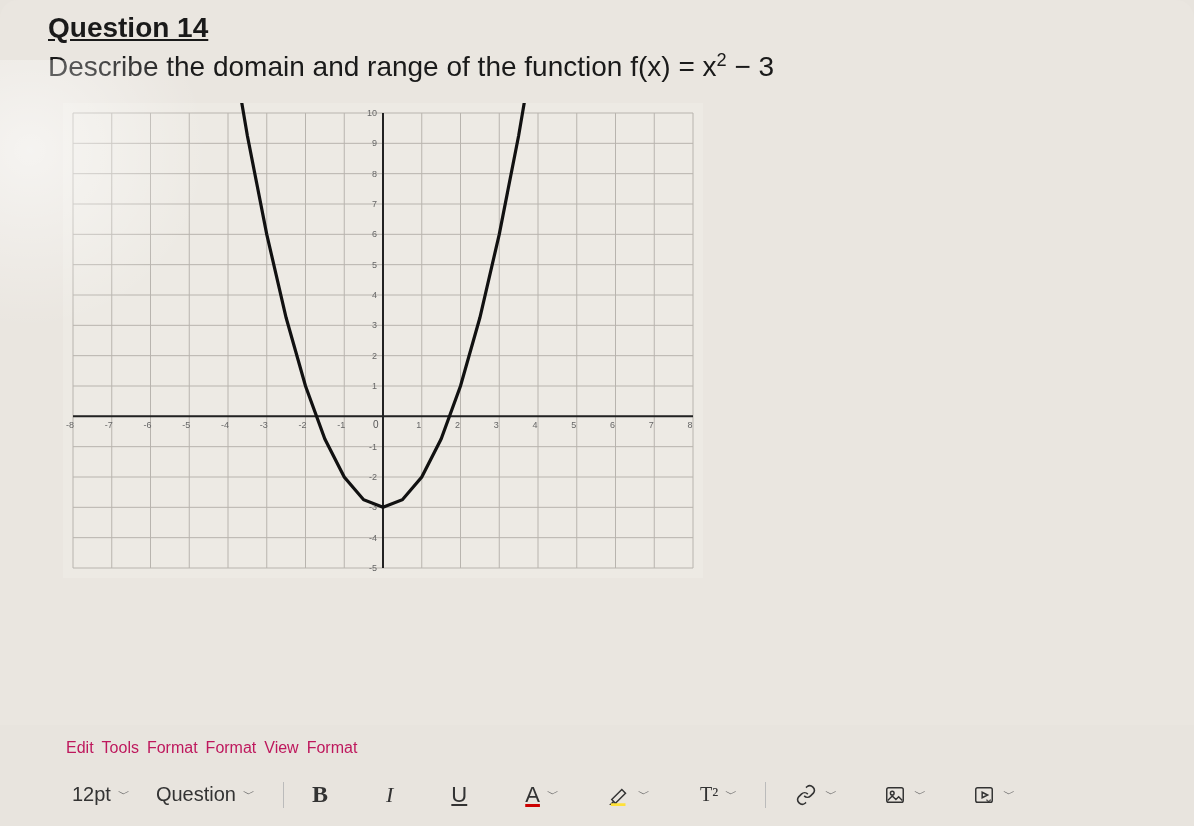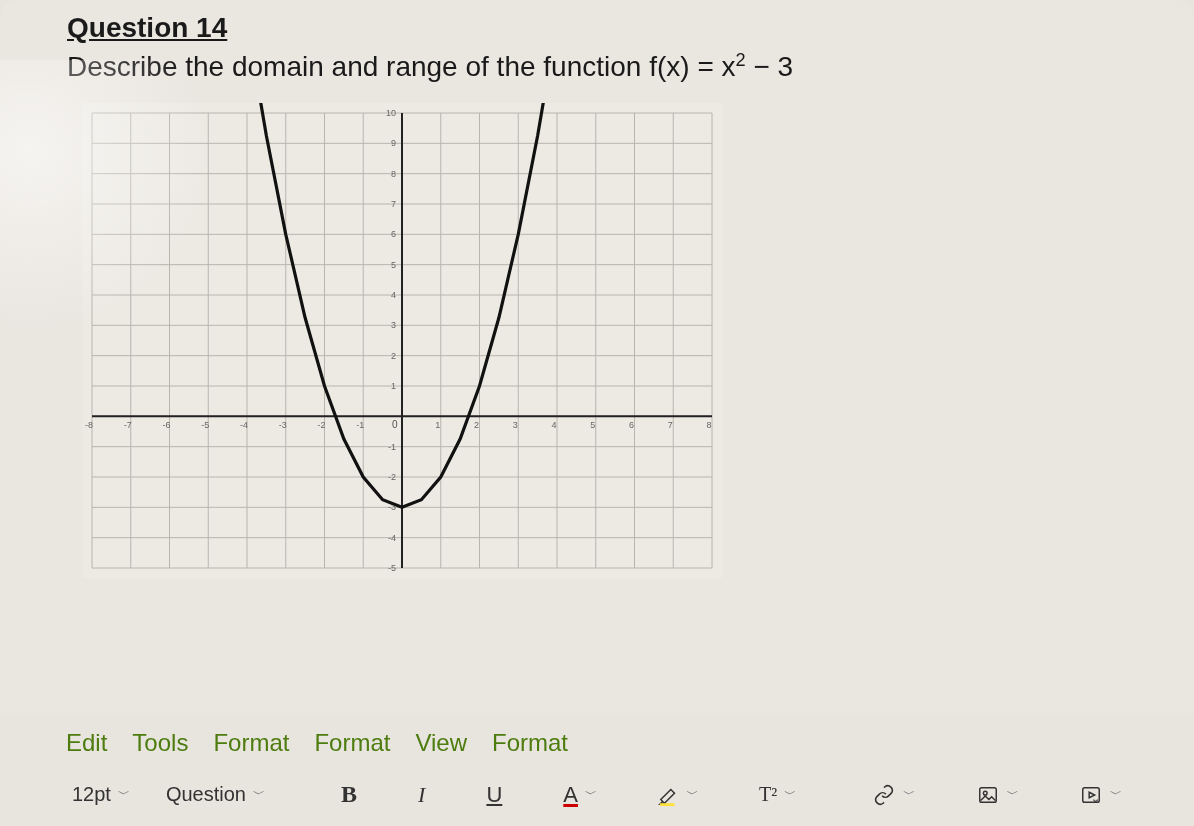--- a/index.html
+++ b/index.html
@@ -8,21 +8,21 @@
     padding: 0;
     font-family: Arial, Helvetica, sans-serif;
     background: #e8e4de;
     width: 1194px;
     height: 826px;
     overflow: hidden;
     position: relative;
   }
   .page {
     background: #eae6e0;
-    padding: 12px 60px 0 67px;
+    padding: 12px 60px 0 48px;
     height: 100%;
     border-radius: 18px;
   }
   .question-title {
     font-size: 28px;
     font-weight: bold;
     text-decoration: underline;
     margin: 0 0 6px 0;
     color: #1a1a1a;
   }
@@ -42,30 +42,30 @@
   .toolbar-area {
     position: absolute;
     bottom: 0;
     left: 0;
     right: 0;
     background: #e8e4de;
     padding: 0 60px 12px 60px;
   }
   .menu-row {
     display: flex;
-    gap: 25px;
-    font-size: 24px;
-    color: #4d7c0f;
+    gap: 8px;
+    font-size: 16px;
+    color: #be185d;
     padding: 14px 6px 18px 6px;
   }
   .menu-item { cursor: pointer; }
   .tool-row {
     display: flex;
     align-items: center;
-    gap: 24px;
+    gap: 14px;
     font-size: 20px;
     color: #333;
     padding: 4px 6px;
   }
   .tool-btn {
     display: inline-flex;
     align-items: center;
     gap: 4px;
     cursor: pointer;
     padding: 2px 6px;

